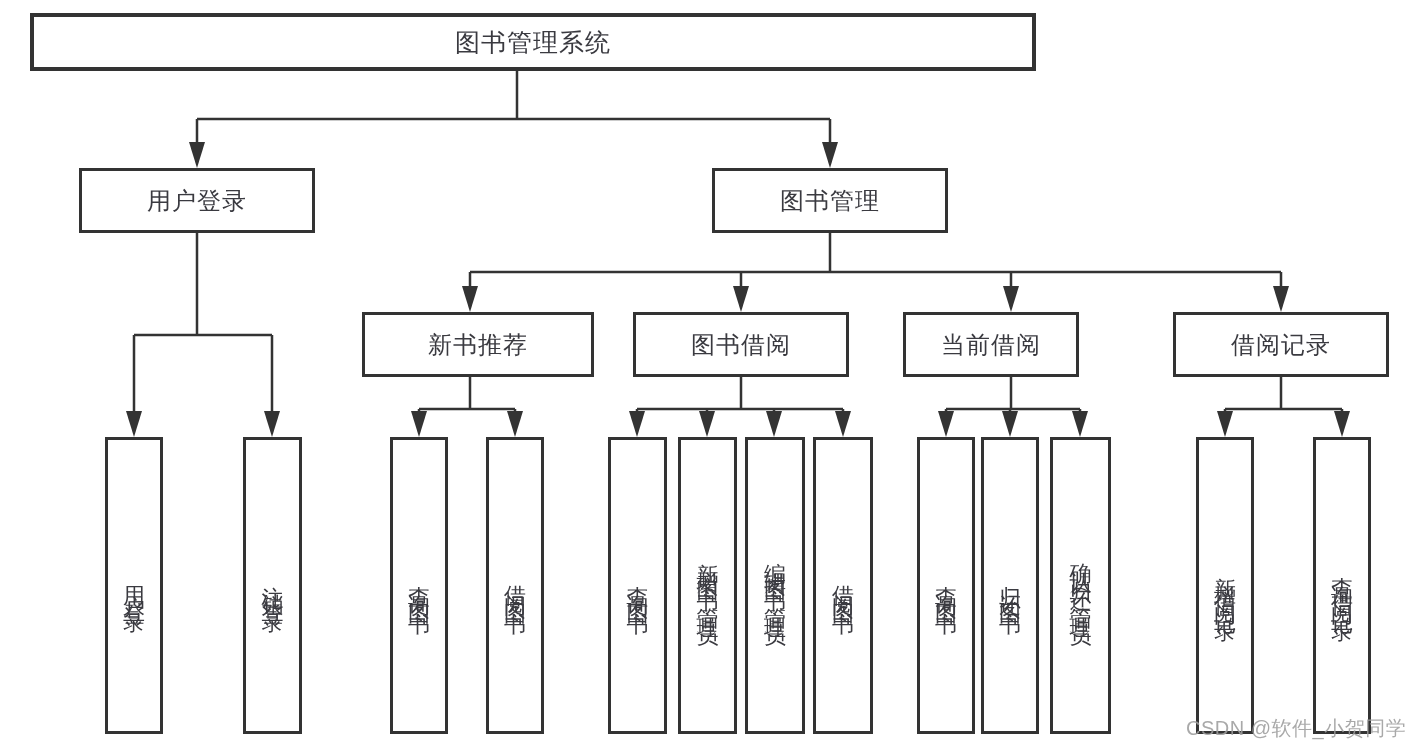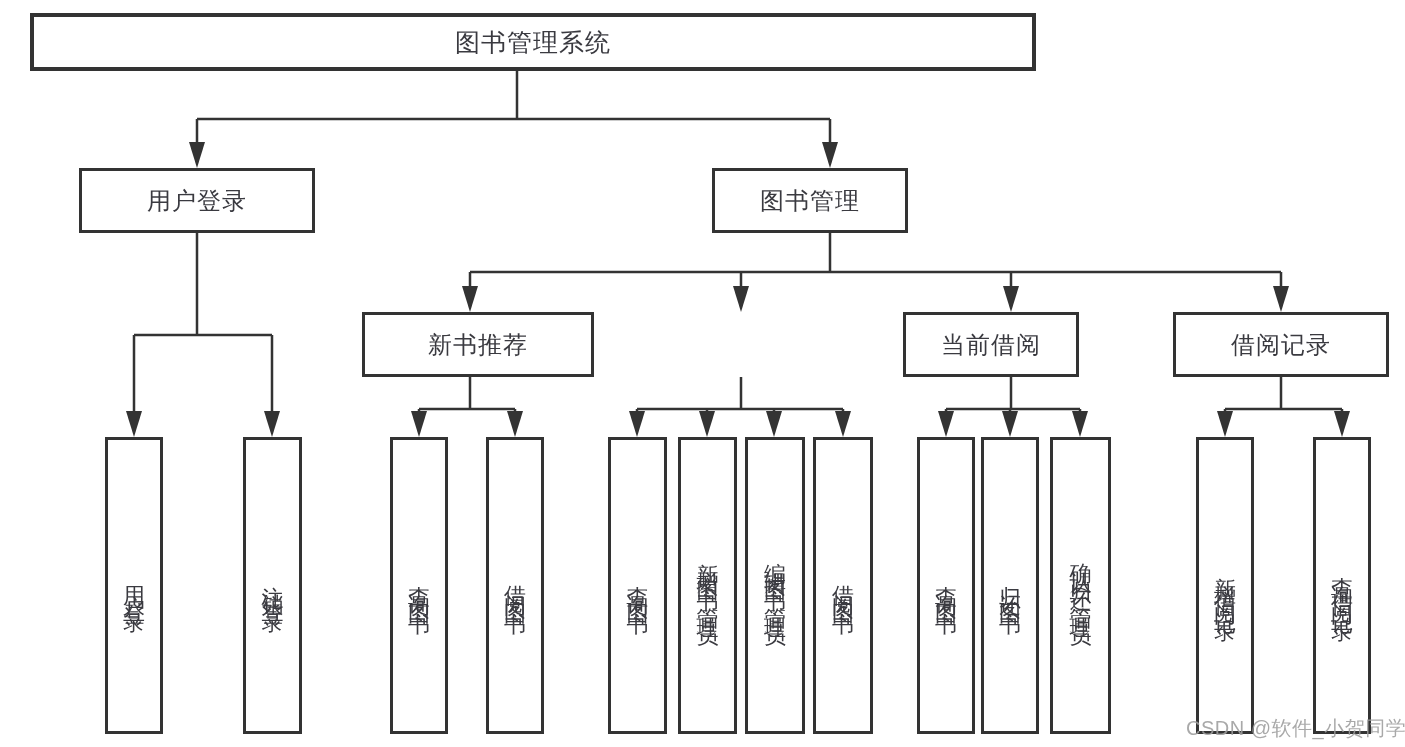--- a/index.html
+++ b/index.html
@@ -106,23 +106,24 @@
       <path d="M1002 411 L1018 411 L1010 437 Z"></path>
       <path d="M1072 411 L1088 411 L1080 437 Z"></path>
       <path d="M1217 411 L1233 411 L1225 437 Z"></path>
       <path d="M1334 411 L1350 411 L1342 437 Z"></path>
     </g>
   </svg>
 
   <div class="node h root" style="left:14px; top:13px; width:1006px; height:58px;margin-left:16px;">图书管理系统</div>
 
   <div class="node h" style="left:79px; top:168px; width:236px; height:65px;">用户登录</div>
-  <div class="node h" style="left:712px; top:168px; width:196px; height:65px;">图书管理</div>
+  <div class="node h" style="left:712px; top:168px; width:236px; height:65px;">图书管理</div>
 
   <div class="node h" style="left:362px; top:312px; width:232px; height:65px;">新书推荐</div>
+  <div class="node h" style="left:633px; top:312px; width:216px; height:65px;">图书借阅</div>
   <div class="node h" style="left:903px; top:312px; width:176px; height:65px;">当前借阅</div>
   <div class="node h" style="left:1173px; top:312px; width:216px; height:65px;">借阅记录</div>
 
   <div class="node v" style="left:105px; top:437px; width:58px; height:297px;">用户登录</div>
   <div class="node v" style="left:243px; top:437px; width:59px; height:297px;">注销登录</div>
 
   <div class="node v" style="left:390px; top:437px; width:58px; height:297px;">查询图书</div>
   <div class="node v" style="left:486px; top:437px; width:58px; height:297px;">借阅图书</div>
 
   <div class="node v" style="left:608px; top:437px; width:59px; height:297px;">查询图书</div>

